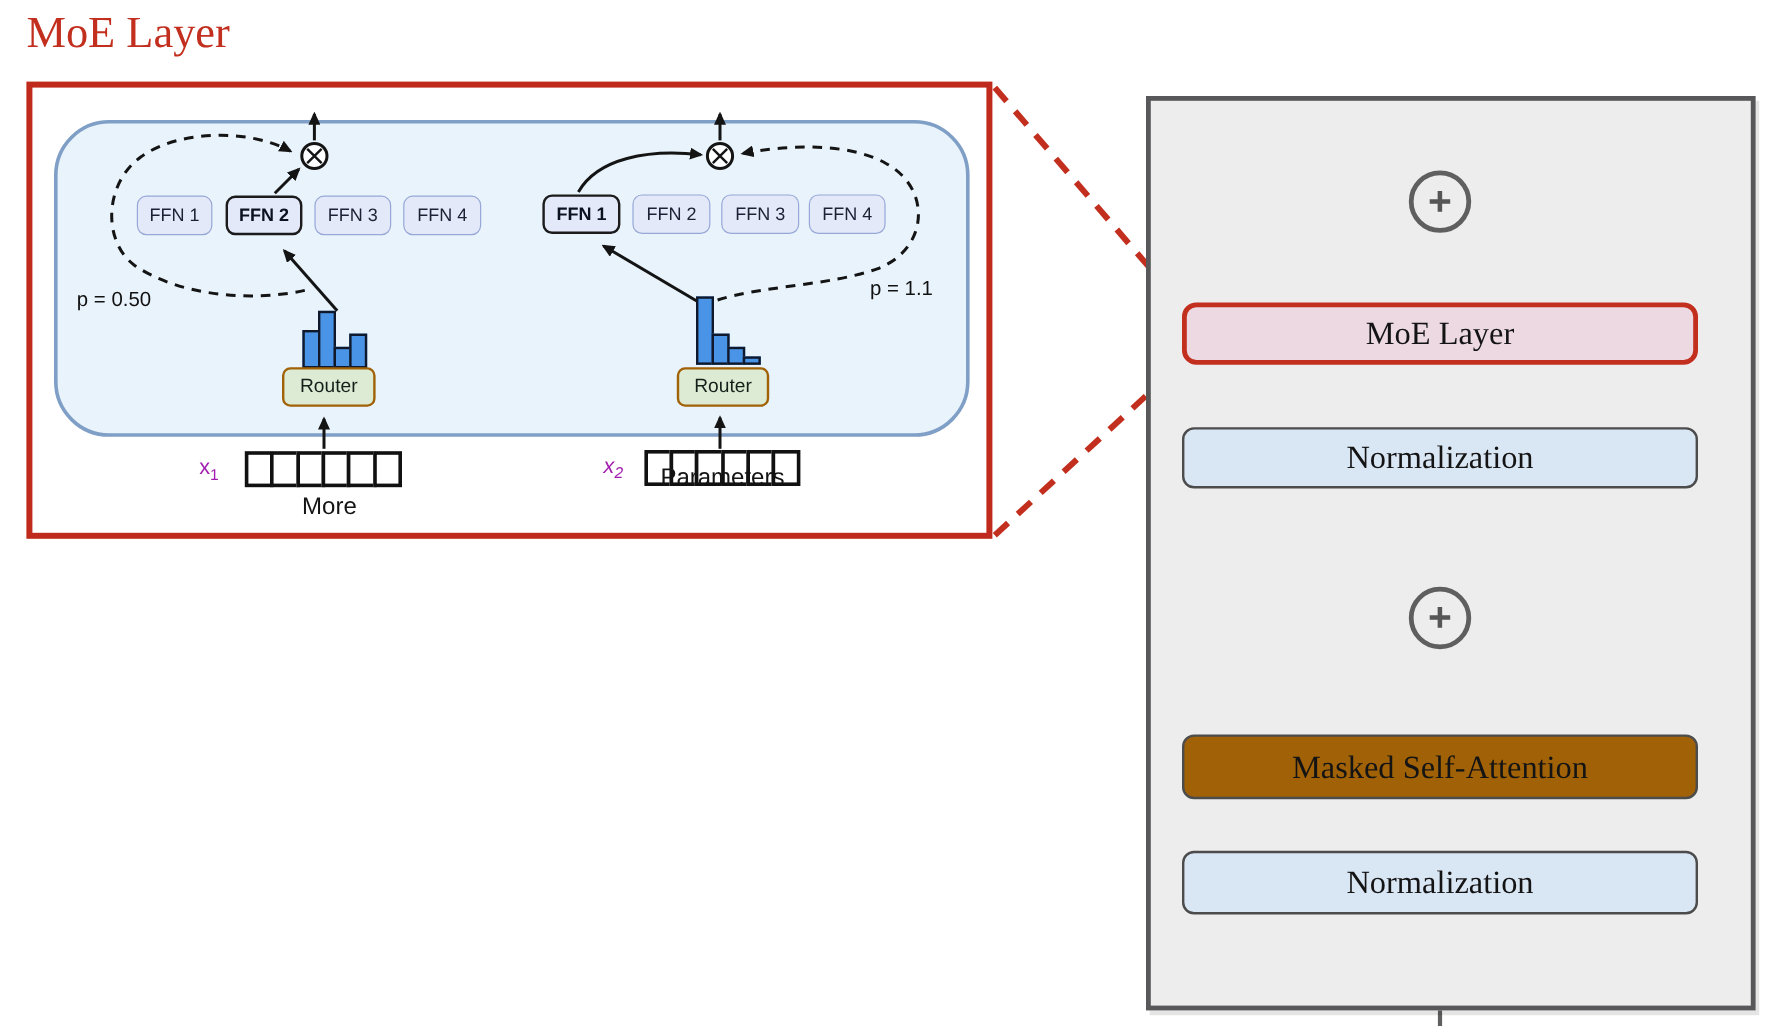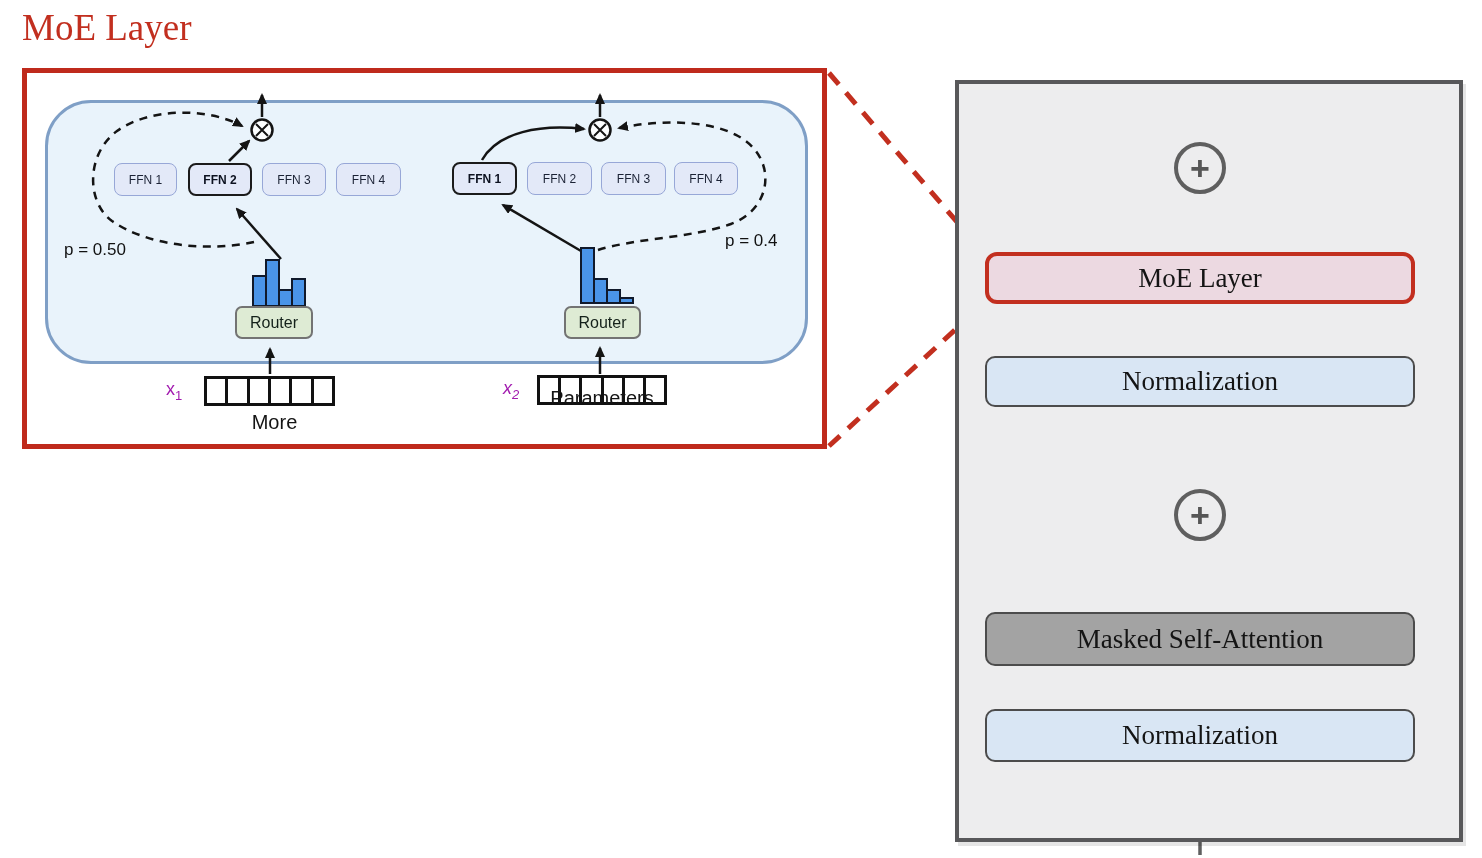--- a/index.html
+++ b/index.html
@@ -7,43 +7,43 @@
          font-family:"Liberation Sans","DejaVu Sans",sans-serif;}
   .abs{position:absolute;box-sizing:border-box;}
 
   
   .fig-title{left:22px;top:6px;font-family:"Liberation Serif","DejaVu Serif",serif;
              font-size:37px;color:#c22f1f;white-space:nowrap;}
   .red-box{left:22px;top:68px;width:805px;height:381px;border:5px solid #bf2a1c;background:#ffffff;}
   .blue-box{left:45px;top:100px;width:763px;height:264px;background:#e9f3fb;
             border:3px solid #7f9fc6;border-radius:46px;}
   .ffn{height:33px;background:#e3e9f8;border:1.5px solid #97a7d7;border-radius:8px;
-       display:flex;align-items:center;justify-content:center;font-size:12px;color:#1b2235;}
+       display:flex;align-items:center;justify-content:center;font-size:15px;color:#1b2235;}
   .ffn.hl{border:2.5px solid #1b1b1b;font-weight:bold;color:#0d1220;}
   .plab{font-size:17px;color:#111;white-space:nowrap;}
-  .router{background:#deebd4;border:2px solid #737373;border-radius:7px;
+  .router{background:#deebd4;border:2px solid #a16207;border-radius:7px;
           display:flex;align-items:center;justify-content:center;font-size:16px;color:#14211a;}
   .bars{display:flex;align-items:flex-end;}
   .bar{width:11px;background:#4a94e8;border:2px solid #10192b;margin-left:-2px;}
   .bar:first-child{margin-left:0;}
   .vec{display:flex;}
   .vcell{flex:1;height:24px;background:#ffffff;border:3px solid #111;margin-left:-3px;}
   .vcell:first-child{margin-left:0;}
   .xlab{font-size:18px;color:#a21caf;}
   .xlab sub{font-size:13px;}
   .cap{font-size:20px;color:#141414;text-align:center;}
 
   
   .panel{left:955px;top:80px;width:508px;height:762px;background:#ededee;
          border:4px solid #58585a;box-shadow:3px 4px 0 rgba(0,0,0,0.10);}
   .blk{left:985px;width:430px;display:flex;align-items:center;justify-content:center;
        font-family:"Liberation Serif","DejaVu Serif",serif;font-size:27px;color:#141414;
        border-radius:10px;}
   .blk.norm{background:#d9e6f4;border:2.5px solid #4c4c4c;}
-  .blk.attn{background:#a3a3a3;border:2.5px solid #4c4c4c;}
+  .blk.attn{background:#a16207;border:2.5px solid #4c4c4c;}
   .blk.moe{background:#ecd9e1;border:4.5px solid #c22f1f;border-radius:12px;}
   .plus-circle{width:52px;height:52px;border:4px solid #5f5f5f;border-radius:50%;
                background:#ededee;display:flex;align-items:center;justify-content:center;
                font-size:34px;font-weight:bold;color:#565656;line-height:1;}
   svg.overlay{position:absolute;left:0;top:0;pointer-events:none;}
 </style>
 </head>
 <body>
 
 <div id="stage">
@@ -130,21 +130,21 @@
       <div class="vcell"></div>
       <div class="vcell"></div>
     </div>
   <div class="abs cap" style="left:209px;top:411px;width:131px;">More</div>
 
   <div class="abs ffn hl" style="left:452px;top:162px;width:65px;">FFN 1</div>
   <div class="abs ffn" style="left:527px;top:162px;width:65px;">FFN 2</div>
   <div class="abs ffn" style="left:601px;top:162px;width:65px;">FFN 3</div>
   <div class="abs ffn" style="left:674px;top:162px;width:64px;">FFN 4</div>
 
-  <div class="abs plab" style="left:725px;top:231px;">p = 0.4</div>
+  <div class="abs plab" style="left:725px;top:231px;">p = 1.1</div>
 
   <div class="abs bars" style="left:580px;top:251px;height:53px;">
       <div class="bar" style="height: 53px;"></div>
       <div class="bar" style="height: 22px;"></div>
       <div class="bar" style="height: 11px;"></div>
       <div class="bar" style="height: 3px;"></div>
     </div>
   <div class="abs router" style="left:564px;top:306px;width:77px;height:33px;">Router</div>
 
   <div class="abs xlab" style="left:503px;top:378px;font-style:italic;"><span>x</span><sub>2</sub></div>

